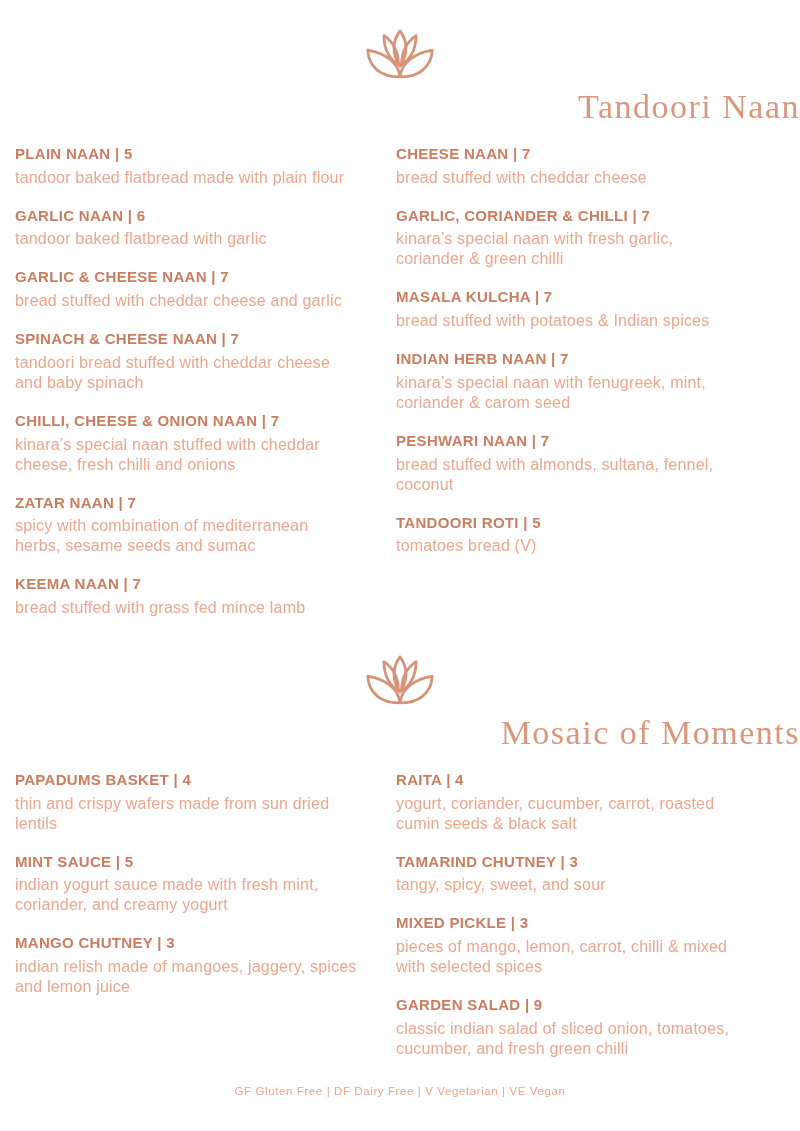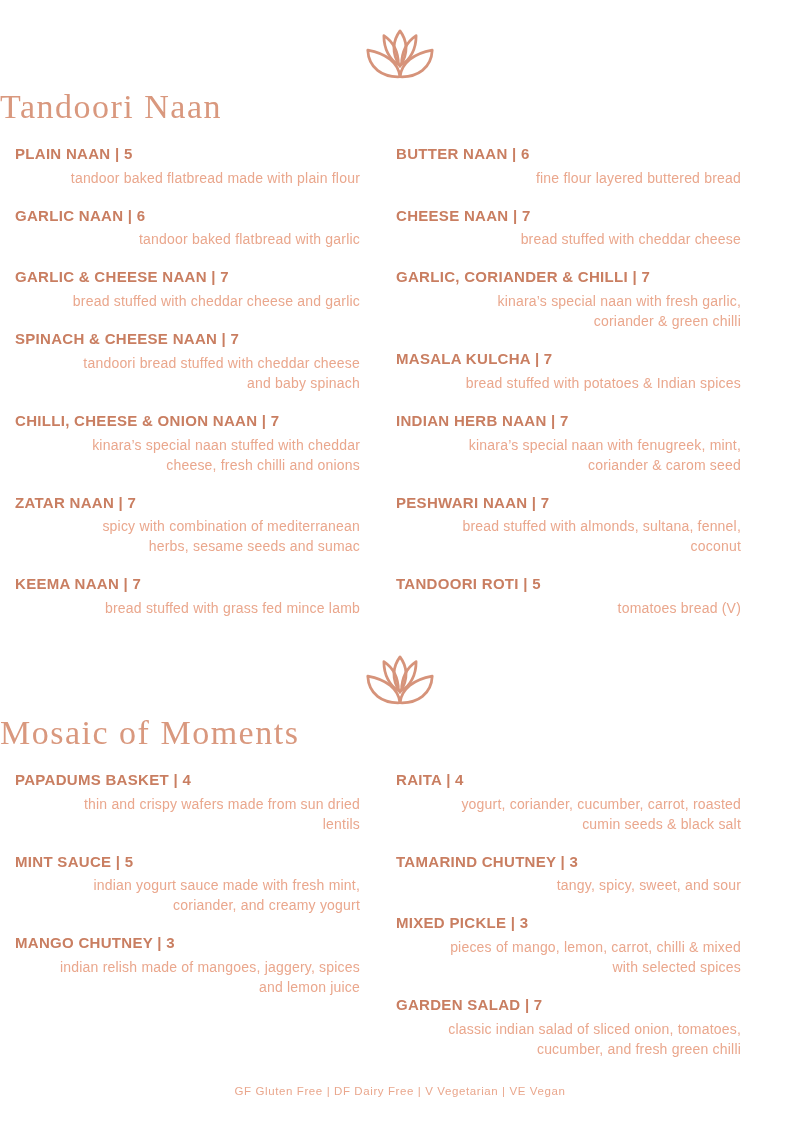--- a/index.html
+++ b/index.html
@@ -13,21 +13,21 @@
     overflow: hidden;
     font-family: "Liberation Sans", sans-serif;
     --title: #d9987e;
     --name: #c97e61;
     --desc: #eaa78d;
     --icon: #d6937a;
   }
   .page { width: 800px; }
 
   .menu-section { text-align: left; }
-  .section-header { text-align: left; }
+  .section-header { text-align: right; }
   .menu-section.first .section-header { padding-top: 26px; }
   .menu-section.second { margin-top: 14px; }
 
   .lotus { display: block; margin: 0 auto; color: var(--icon); }
 
   .section-title {
     font-family: "Liberation Serif", serif;
     font-weight: 400;
     font-size: 34px;
     letter-spacing: 1.5px;
@@ -47,27 +47,26 @@
   .menu-item { margin-bottom: 20px; }
   .item-name {
     font-size: 15px;
     font-weight: 700;
     color: var(--name);
     letter-spacing: 0.3px;
     line-height: 1.05;
     margin: 0 0 6px 0;
   }
   .item-desc {
-    font-size: 14px;
+    font-size: 16px;
     color: var(--desc);
     letter-spacing: 0.2px;
     line-height: 20px;
     margin: 0;
     white-space: pre-line;
-    text-align: right;
   }
 
   .page-footer { text-align: center; color: var(--desc); margin-top: 6px; }
   .legend {
     font-size: 11.5px;
     letter-spacing: 0.6px;
   }
 </style>
 </head>
 <body style="--title: #d9987e; --name: #c97e61; --desc: #eaa78d; --icon: #d6937a; background: rgb(255, 255, 255);">
@@ -114,24 +113,20 @@
             <p class="item-desc">spicy with combination of mediterranean
 herbs, sesame seeds and sumac</p>
           </div>
           <div class="menu-item">
             <h3 class="item-name">KEEMA NAAN | 7</h3>
             <p class="item-desc">bread stuffed with grass fed mince lamb</p>
           </div>
         </div>
       <div class="col">
           <div class="menu-item">
-            <h3 class="item-name">BUTTER NAAN | 6</h3>
-            <p class="item-desc">fine flour layered buttered bread</p>
-          </div>
-          <div class="menu-item">
             <h3 class="item-name">CHEESE NAAN | 7</h3>
             <p class="item-desc">bread stuffed with cheddar cheese</p>
           </div>
           <div class="menu-item">
             <h3 class="item-name">GARLIC, CORIANDER &amp; CHILLI | 7</h3>
             <p class="item-desc">kinara’s special naan with fresh garlic,
 coriander &amp; green chilli</p>
           </div>
           <div class="menu-item">
             <h3 class="item-name">MASALA KULCHA | 7</h3>
@@ -193,21 +188,21 @@
           <div class="menu-item">
             <h3 class="item-name">TAMARIND CHUTNEY | 3</h3>
             <p class="item-desc">tangy, spicy, sweet, and sour</p>
           </div>
           <div class="menu-item">
             <h3 class="item-name">MIXED PICKLE | 3</h3>
             <p class="item-desc">pieces of mango, lemon, carrot, chilli &amp; mixed
 with selected spices</p>
           </div>
           <div class="menu-item">
-            <h3 class="item-name">GARDEN SALAD | 7</h3>
+            <h3 class="item-name">GARDEN SALAD | 9</h3>
             <p class="item-desc">classic indian salad of sliced onion, tomatoes,
 cucumber, and fresh green chilli</p>
           </div>
         </div>
     </div>
   </section>
 
   <footer class="page-footer">
     <div class="legend">GF   Gluten Free   |   DF   Dairy Free   |   V   Vegetarian   |   VE   Vegan</div>
 

